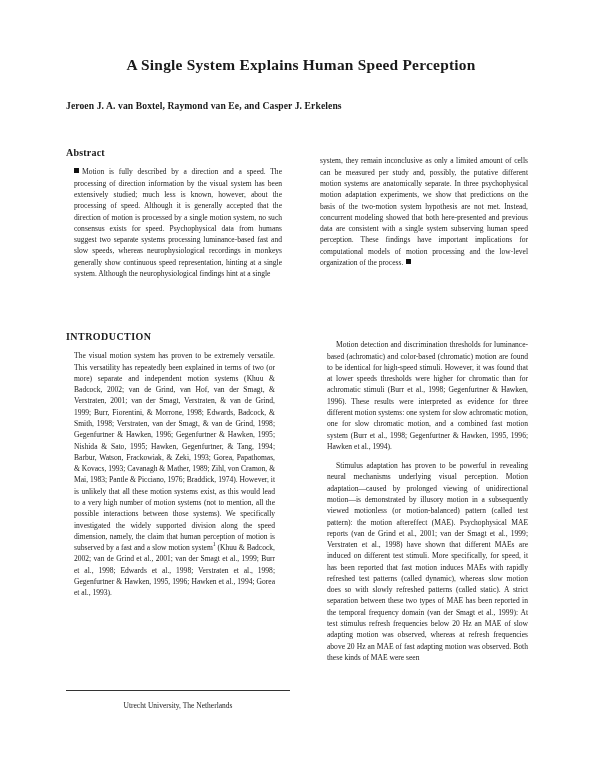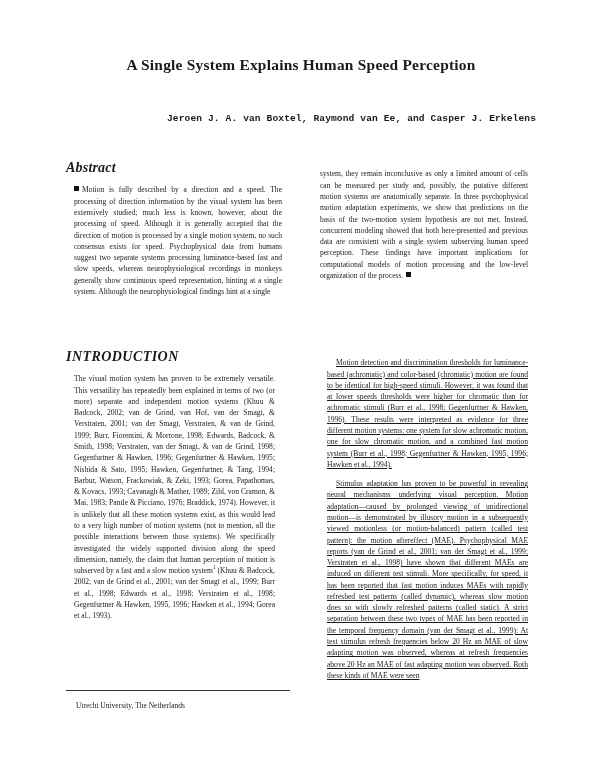--- a/index.html
+++ b/index.html
@@ -33,61 +33,58 @@
   
   .title {
     margin-top: 56px;
     text-align: center;
     font-size: 15.4px;
     font-weight: bold;
     letter-spacing: 0.25px;
     line-height: 1.2;
   }
   .authors {
-    margin-top: 39px;
-    text-align: right;
+    margin-top: 26px;
+    text-align: left;
     font-size: 9.6px;
     font-weight: bold;
     letter-spacing: 0.1px;
-    font-family: Liberation Mono, monospace;
   }
 
   
   .cols {
     display: flex;
     gap: 22px;
     margin-top: 36px;
   }
   .col {
     width: 224px;
   }
   .sec-head {
-    font-size: 14px;
+    font-size: 10px;
     font-weight: bold;
     letter-spacing: 0.2px;
     margin: 0 0 7px 0;
-    font-style: italic;
   }
   .sec-head.intro {
     letter-spacing: 0.45px;
   }
   p.body {
     margin: 8px;
     font-size: 7.55px;
     line-height: 1.495;
     text-align: justify;
     text-justify: inter-word;
     hyphens: none;
   }
   p.body + p.body {
     margin-top: 0;
   }
   p.body.indent {
     text-indent: 9px;
-    text-decoration: underline;
   }
   .sqmark {
     display: inline-block;
     width: 5px;
     height: 5px;
     background: #111;
     vertical-align: 1px;
     margin-right: 3px;
   }
   .sqmark.end {
@@ -115,20 +112,21 @@
   .fn-rule {
     border: 0;
     border-top: 0.8px solid #333;
     margin: 0 0 5px 0;
     width: 100%;
   }
   .affil {
     font-size: 7.5px;
     line-height: 1.4;
     margin: 10px;
+    text-align: center;
   }
 
   
   .footer {
     position: absolute;
     left: 66px;
     top: 747px;
     width: 470px;
     display: flex;
     justify-content: space-between;

